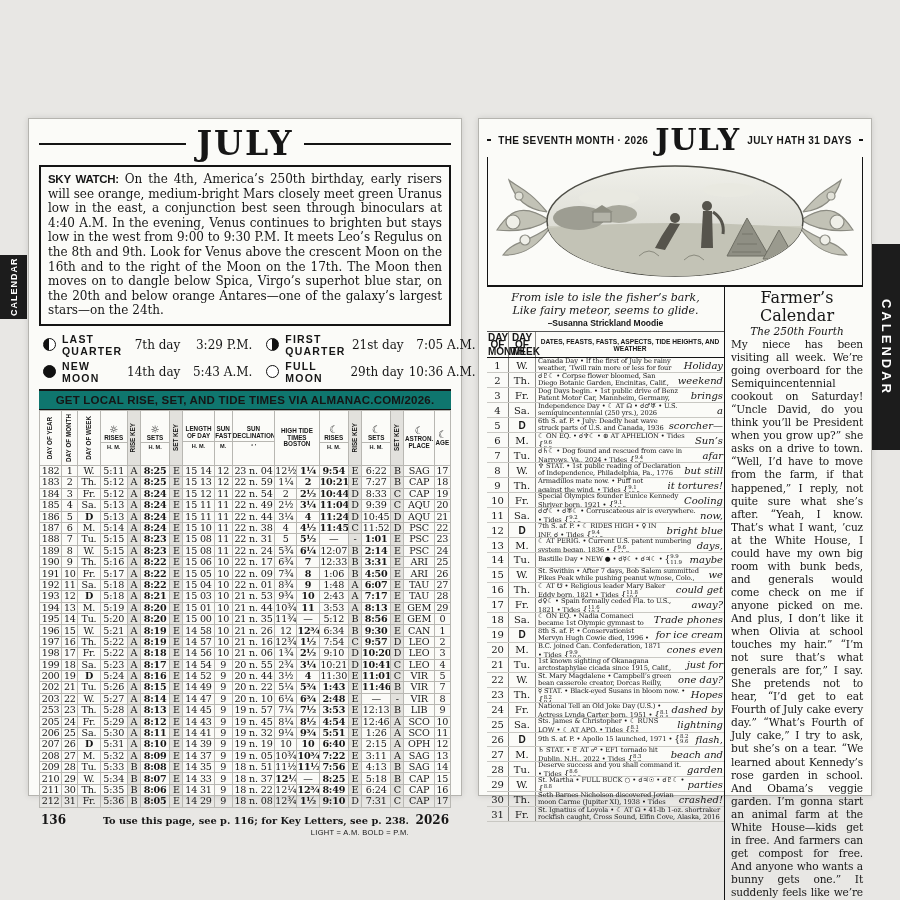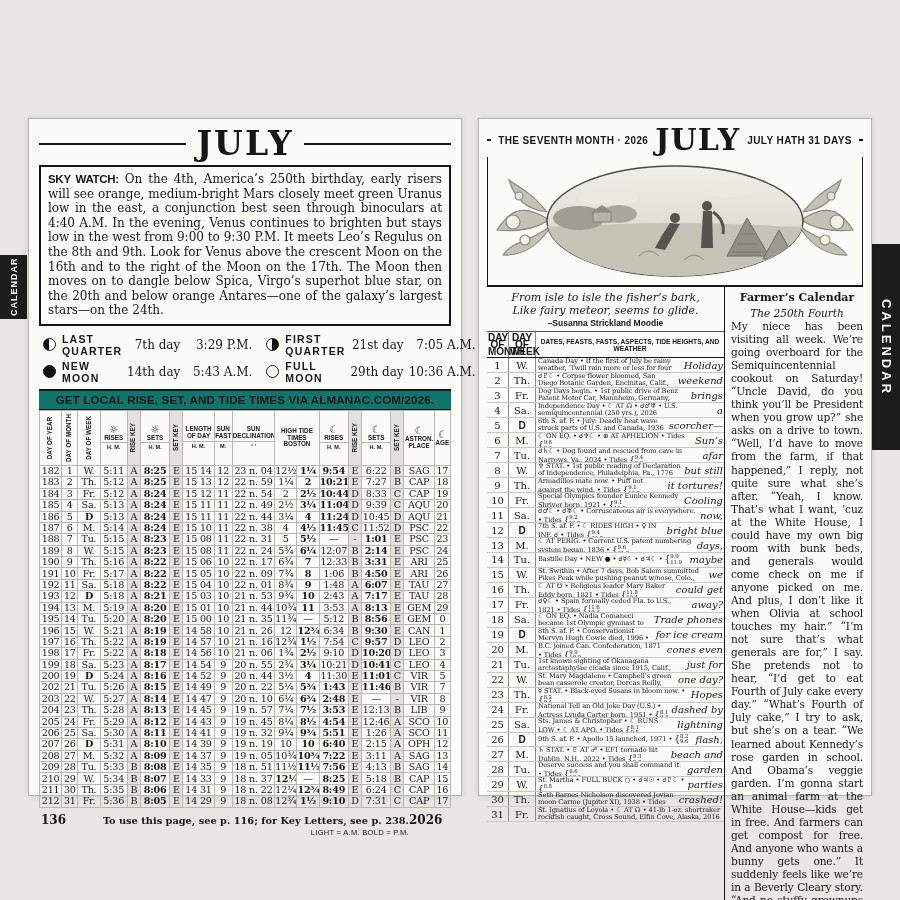--- a/index.html
+++ b/index.html
@@ -34,21 +34,21 @@
   table.astro th{font-family:"Liberation Sans",sans-serif;font-weight:bold;font-size:6.3px;line-height:6.8px;padding:1px 0;vertical-align:middle;height:52px}
   table.astro .vth{writing-mode:vertical-rl;transform:rotate(180deg);margin:0 auto;letter-spacing:0;white-space:pre-line}
   table.astro .sym{font-size:10px;line-height:10px;font-family:"DejaVu Sans",sans-serif}
   table.astro .hu{font-size:5.6px;border-top:1px solid #b8b7b2;margin-top:1px;padding-top:1px}
   td.key,th.key{background:#e2e1dd}
   td.pm{font-weight:bold}
   .lfooter{display:flex;align-items:baseline;margin-top:3px;padding:2px 2px 0}
   .lfooter .pg{font-weight:bold;font-size:12px;width:40px}
   .lfooter .mid{flex:1;text-align:right;font-size:9.8px;font-weight:bold}
   .lfooter .legend{font-family:"Liberation Sans",sans-serif;font-weight:normal;font-size:7.5px;letter-spacing:0.3px}
-  .lfooter .yr{font-weight:bold;font-size:12px;width:40px;}
+  .lfooter .yr{font-weight:bold;font-size:12px;width:40px;text-align:right}
   
   .rheader{display:flex;align-items:center;gap:7px;margin:2px 0 2px}
   .rheader .small{font-family:"Liberation Sans",sans-serif;font-weight:bold;font-size:10px;letter-spacing:0.4px;white-space:nowrap}
   .rheader .word{font-size:30px;font-weight:bold;letter-spacing:1px;line-height:30px}
   .illus{border:1px solid #141414;border-top:none;height:128px;display:flex;align-items:center;justify-content:center;background:#fbfbf8;margin-bottom:0}
   .rmain{display:flex;border-top:1px solid #141414}
   .rleft{flex:1;min-width:0}
   .rright{width:132px;border-left:1px solid #141414;padding:2px 0 0 6px;box-sizing:content-box}
   .quote{text-align:center;padding:4px 0 3px;border-bottom:1px solid #555}
   .quote .ql{font-style:italic;font-size:11px;line-height:13px}
@@ -58,21 +58,21 @@
   table.dates td{border-bottom:1px solid #c9c8c3;vertical-align:middle;height:13.6px;padding:0}
   table.dates .cday{width:19px;text-align:center;font-size:10px;border-right:1px solid #8a8984}
   table.dates .cwk{width:24px;text-align:center;font-size:10px;border-right:1px solid #8a8984}
   table.dates .cwk.sun{font-family:"Liberation Sans",sans-serif;font-weight:bold}
   .cwrap{display:flex;align-items:center;padding:0 1px 0 2px}
   .ct{flex:1;font-size:6.7px;line-height:7px;letter-spacing:-0.1px;max-height:14px;overflow:hidden}
   .wx{font-style:italic;font-size:10px;white-space:nowrap;margin-left:3px}
   .tide{display:inline-flex;align-items:center;vertical-align:middle}
   .tbr{font-size:9px;line-height:9px}
   .tst{display:inline-flex;flex-direction:column;font-size:5.4px;line-height:5.6px;text-align:left}
-  .fc-title{font-size:11px;font-weight:bold;text-align:center;line-height:18px}
+  .fc-title{font-size:16px;font-weight:normal;text-align:center;line-height:18px}
   .fc-sub{font-style:italic;text-align:center;font-size:10.5px;margin-bottom:1px}
   .fc-body{font-size:10.6px;line-height:13.05px;text-align:justify;letter-spacing:-0.15px}
 </style>
 </head>
 <body>
 
 <div>
 
   <div class="tab tab-left">CALENDAR</div>
   <div class="tab tab-right">CALENDAR</div>
@@ -615,21 +615,21 @@
             <td>6¼</td>
             <td class="pm">6¾</td>
             <td class="pm">2:48</td>
             <td class="key">E</td>
             <td>—</td>
             <td class="key">-</td>
             <td>VIR</td>
             <td>8</td>
           </tr>
           <tr>
-            <td>204</td>
+            <td>253</td>
             <td>23</td>
             <td>Th.</td>
             <td>5:28</td>
             <td class="key">A</td>
             <td class="pm">8:13</td>
             <td class="key">E</td>
             <td>14 45</td>
             <td>9</td>
             <td>19 n. 57</td>
             <td>7¼</td>

